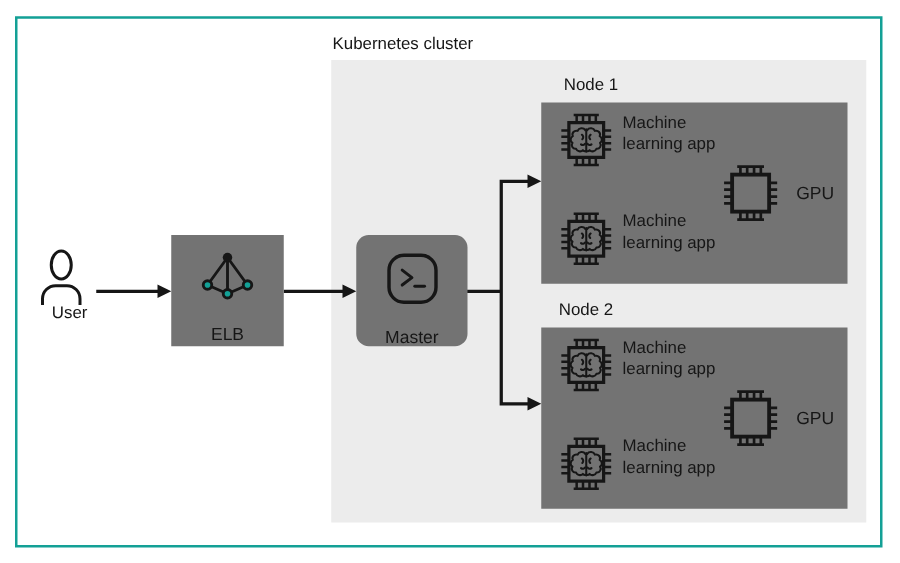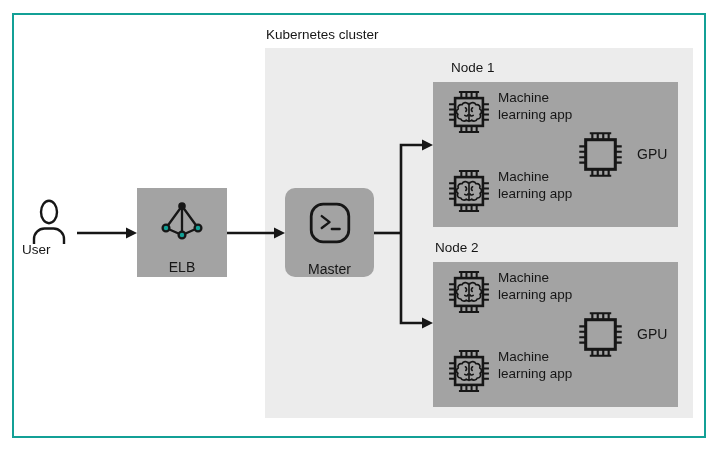--- a/index.html
+++ b/index.html
@@ -12,46 +12,46 @@
     position:absolute;left:12px;top:13px;width:694px;height:425px;
     border:2px solid #13a096;box-sizing:border-box;background:#ffffff;
   }
   .panel{
     position:absolute;left:265px;top:48px;width:428px;height:370px;
     background:#ececec;
   }
   .lbl{font-size:13.5px;font-weight:500;line-height:15px;white-space:nowrap;}
   .cluster-label{position:absolute;left:266px;top:27px;}
   .teal-box{
-    position:absolute;background:#a3a3a3;display:flex;flex-direction:column;align-items:center;
+    position:absolute;background:#737373;display:flex;flex-direction:column;align-items:center;
   }
   .elb-box{left:137px;top:188px;width:90px;height:89px;}
   .master-box{left:285px;top:188px;width:89px;height:89px;border-radius:10px;}
   .box-label{font-size:14px;font-weight:500;color:#161616;margin-top:16px;}
   .node-box{left:433px;width:245px;height:145px;}
   .node1{top:82px;}
   .node2{top:262px;}
   .node-label{position:absolute;left:435px;}
   .node-label-1{top:60px;margin-left:16px;}
-  .node-label-2{top:240px;}
+  .node-label-2{top:240px;margin-left:12px;}
   .node-inner{position:relative;width:100%;height:100%;}
   .ml-icon{position:absolute;left:13px;width:46px;height:46px;}
   .ml-icon-1{top:7px;}
   .ml-icon-2{top:86px;}
   .ml-text{
     position:absolute;left:65px;width:80px;font-size:13.5px;font-weight:500;
     line-height:17px;color:#161616;
   }
   .ml-text-1{top:7px;}
   .ml-text-2{top:86px;}
   .gpu-icon{position:absolute;left:143px;top:48px;width:49px;height:49px;}
   .gpu-text{position:absolute;left:204px;top:64px;font-size:14px;font-weight:500;}
   .user-group{position:absolute;left:22px;top:196px;width:48px;}
   .user-icon-svg{position:absolute;left:7px;top:3px;width:40px;height:46px;}
-  .user-label{position:absolute;left:0;top:46px;width:48px;text-align:left;}
+  .user-label{position:absolute;left:0;top:46px;width:48px;text-align:right;}
   .connectors{position:absolute;left:0;top:0;width:720px;height:450px;pointer-events:none;}
   .icon-svg{display:block;}
   .elb-icon-svg{width:48px;height:44px;margin-top:11px;}
   .term-icon-svg{width:46px;height:46px;margin-top:13px;}
 </style>
 </head>
 <body>
 
 <div class="canvas">
 

